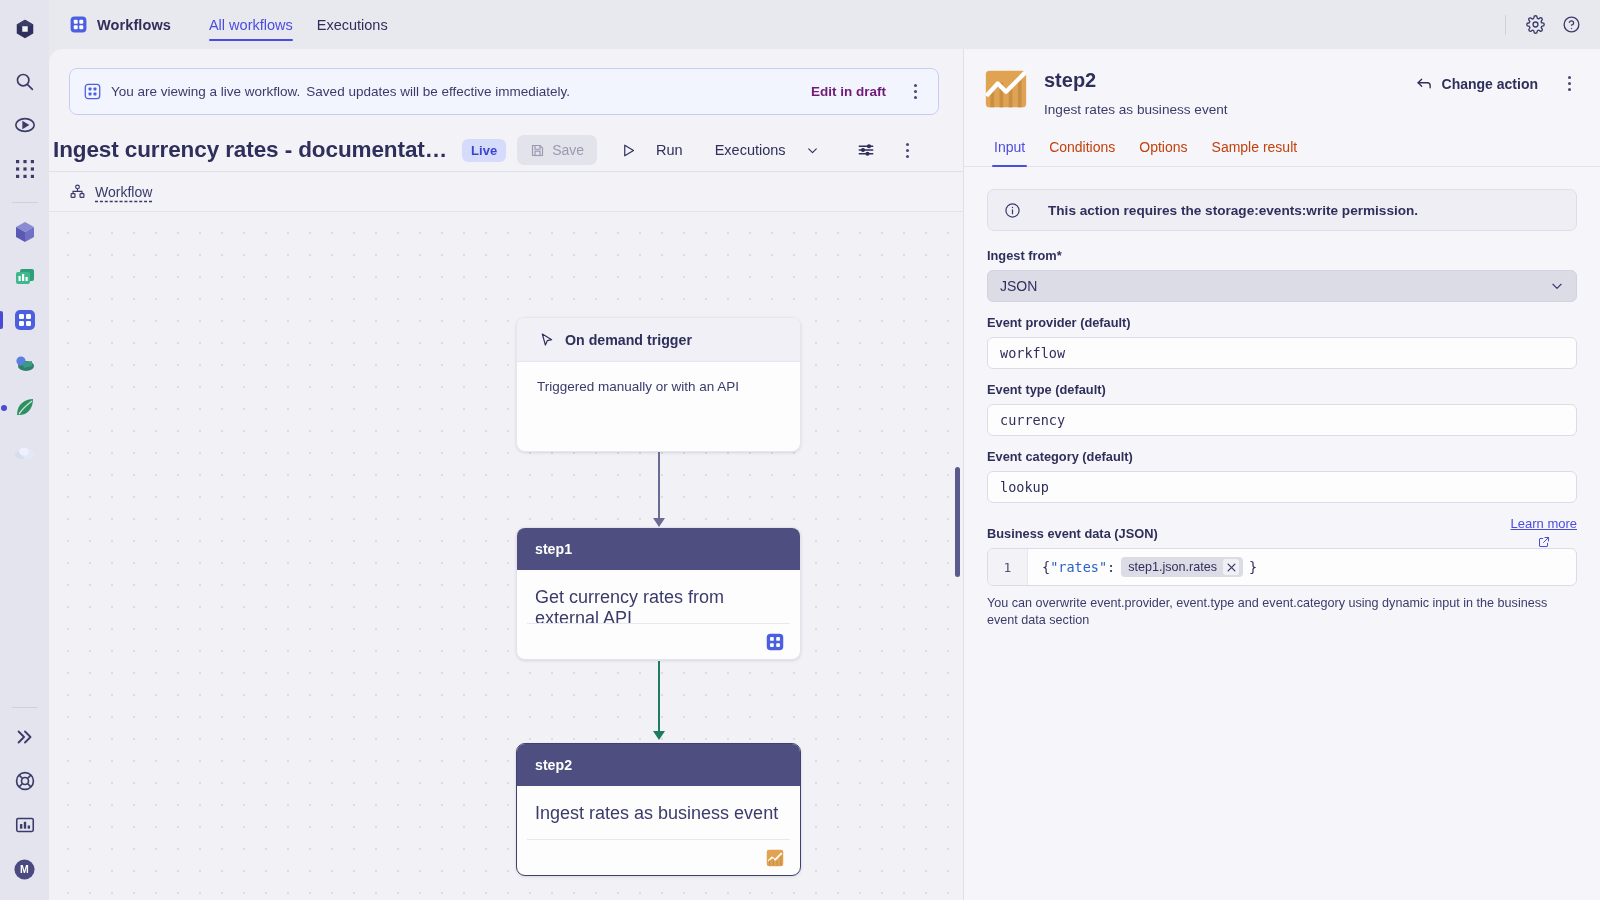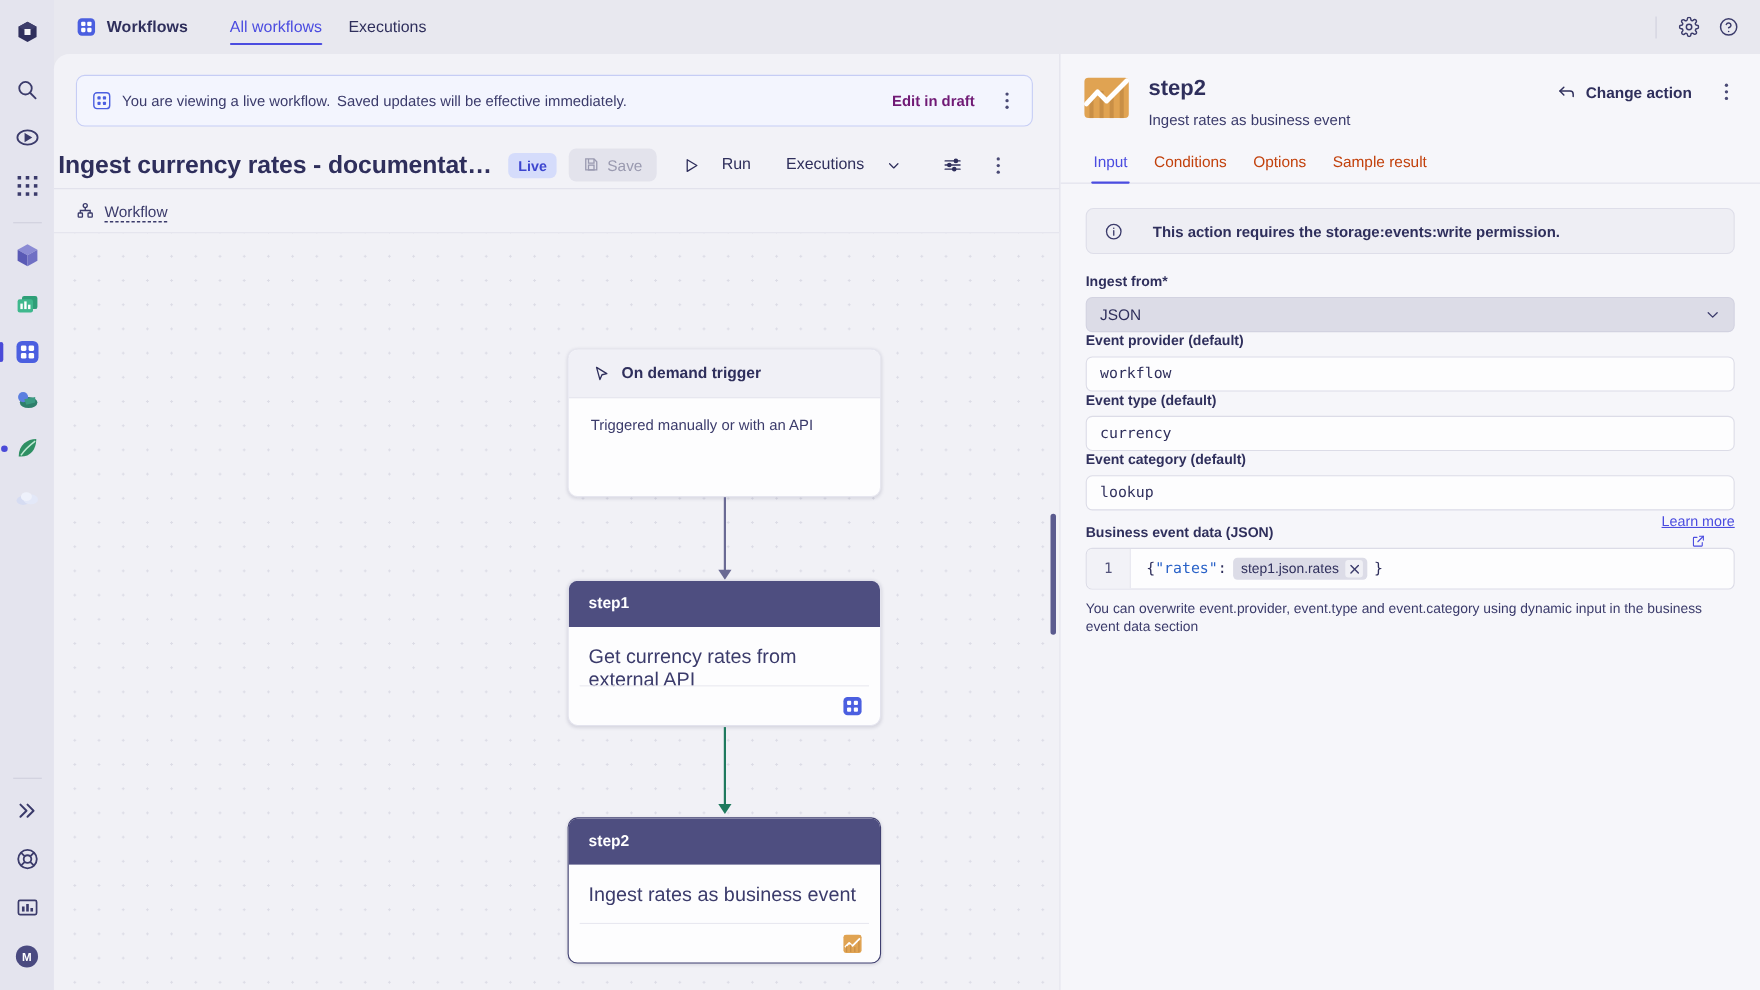--- a/index.html
+++ b/index.html
@@ -116,21 +116,21 @@
     font-size: 22.5px; font-weight: bold; color: #2f2f5c;
     max-width: 440px; white-space: nowrap; overflow: hidden; letter-spacing: -0.1px;
   }
   .live-badge {
     margin-left: 15px;
     background: #d5dcfb; color: #3c45cf;
     font-size: 13px; font-weight: bold;
     padding: 4px 9px; border-radius: 6px;
   }
   .save-btn {
-    margin-left: 11px; display: flex; align-items: flex-start; gap: 7px;
+    margin-left: 11px; display: flex; align-items: flex-end; gap: 7px;
     background: #e3e3ec; color: #9a9ab0;
     font-size: 14px; padding: 7px 13px; border-radius: 7px; cursor: default;
   }
   .tool-btn {
     margin-left: 16px; display: flex; align-items: center; gap: 20px;
     font-size: 14.5px; color: #2f2f5c; padding: 6px 8px; border-radius: 6px; cursor: pointer;
   }
 
   
   .crumbbar {
@@ -236,21 +236,21 @@
   .sp-body { padding: 22px 23px 0 23px; overflow-y: auto; flex: 1 1 auto; }
 
   .info-box {
     border: 1px solid #dedee9; background: #eeeef4;
     border-radius: 7px; height: 42px;
     display: flex; align-items: center; gap: 27px; padding: 0 16px;
     font-size: 13.6px; color: #2f2f5c; font-weight: bold;
     margin-bottom: 17px;
   }
   .f-label { font-size: 12.8px; font-weight: bold; color: #2f2f5c; margin-bottom: 7px; }
-  .f-row { }
+  .f-row { margin-bottom: 13px; }
   .f-select {
     height: 32px; border-radius: 6px; background: #dcdce7; border: 1px solid #d2d2e0;
     display: flex; align-items: center; padding: 0 12px;
     font-size: 14px; color: #2f2f5c; cursor: pointer;
   }
   .f-select .chev { margin-left: auto; }
   .f-input {
     height: 32px; border-radius: 6px; background: #fdfdfe; border: 1px solid #dcdce7;
     display: flex; align-items: center; padding: 0 12px;
     font-family: "DejaVu Sans Mono", monospace; font-size: 13.5px; color: #2f2f5c;

